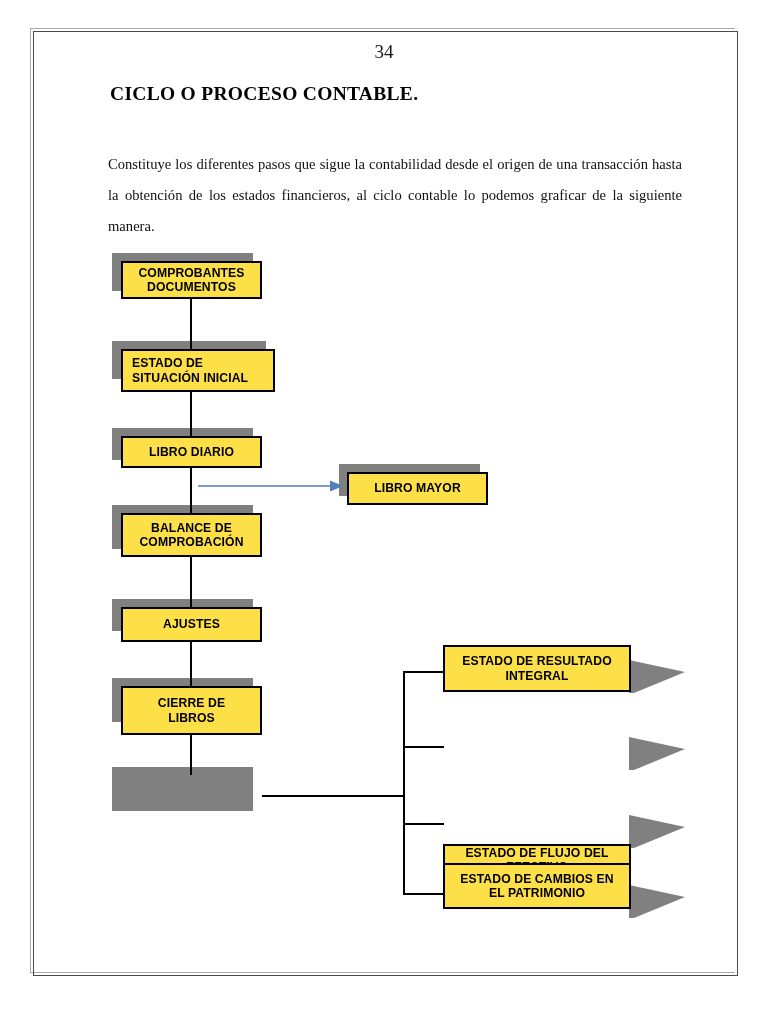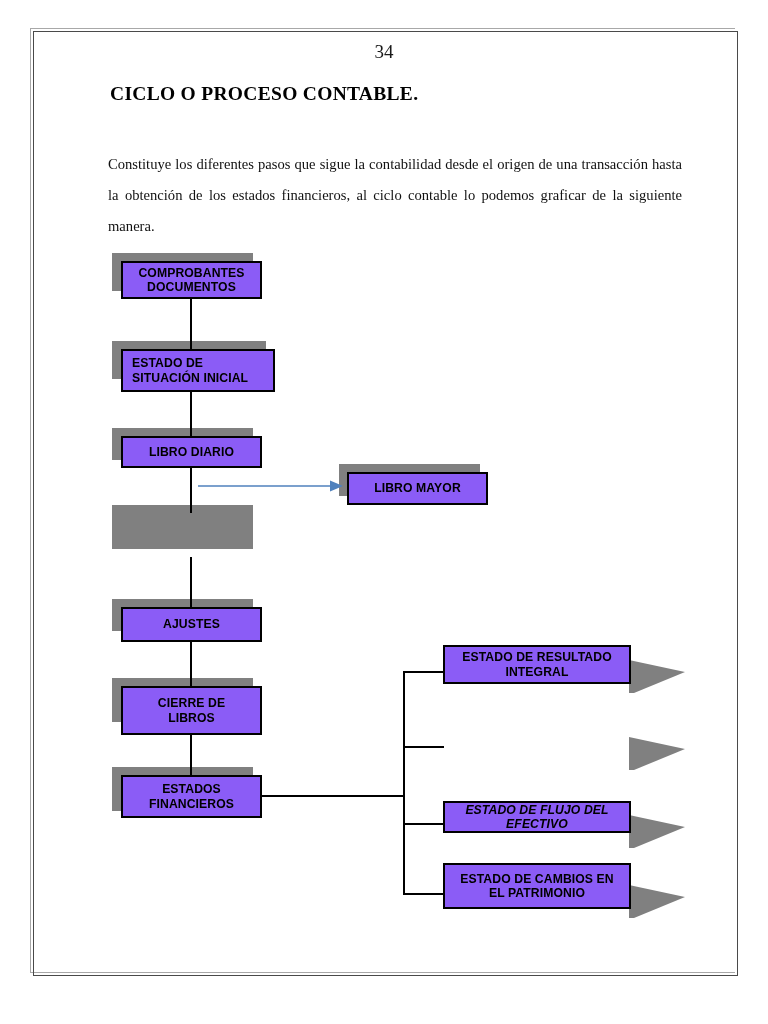--- a/index.html
+++ b/index.html
@@ -85,21 +85,21 @@
     left: 0;
     top: 0;
     width: 768px;
     height: 1024px;
   }
 
   
   .node {
     position: absolute;
     box-sizing: border-box;
-    background: #8b5cf6;
+    background: #fde047;
     border: 2.4px solid #000000;
     font-family: "Liberation Sans", sans-serif;
     font-weight: bold;
     font-size: 12.2px;
     line-height: 14.5px;
     color: #000000;
     display: flex;
     align-items: center;
     z-index: 3;
     letter-spacing: .1px;
@@ -189,71 +189,71 @@
         <div>LIBRO MAYOR</div>
       </div>
     </div>
 
     <svg id="blue-arrow" style="left:198px; top:478px;" width="146" height="16" viewBox="0 0 146 16">
       <line x1="0" y1="8" x2="133" y2="8" stroke="#4f81bd" stroke-width="1.7"></line>
       <polygon points="132,2.5 145,8 132,13.5" fill="#4f81bd"></polygon>
     </svg>
 
     <div class="shadow-ul" style="left:112px; top:505px; width:141px; height:44px;"></div>
+    <div class="node center" style="left:121px; top:513px; width:141px; height:44px;">
+      <div>
+        <div>BALANCE DE</div>
+        <div>COMPROBACIÓN</div>
+      </div>
+    </div>
 
     <div class="shadow-ul" style="left:112px; top:599px; width:141px; height:32px;"></div>
     <div class="node center" style="left:121px; top:607px; width:141px; height:35px;">
       <div>
         <div>AJUSTES</div>
       </div>
     </div>
 
     <div class="shadow-ul" style="left:112px; top:678px; width:141px; height:44px;"></div>
     <div class="node center" style="left:121px; top:686px; width:141px; height:49px;">
       <div>
         <div>CIERRE DE</div>
         <div>LIBROS</div>
       </div>
     </div>
 
     <div class="shadow-ul" style="left:112px; top:767px; width:141px; height:44px;"></div>
-    <div class="node center" style="left:121px; top:775px; width:141px; height:43px;">
-      <div>
-        <div>ESTADOS</div>
-        <div>FINANCIEROS</div>
-      </div>
-    </div>
 
     <div class="line-h" style="left:262px; top:795px; width:143px;"></div>
 
     <div class="line-v" style="left:403px; top:671px; height:224px;"></div>
 
     <div class="line-h" style="left:403px; top:671px; width:41px;"></div>
     <div class="line-h" style="left:403px; top:746px; width:41px;"></div>
     <div class="line-h" style="left:403px; top:823px; width:41px;"></div>
     <div class="line-h" style="left:403px; top:893px; width:41px;"></div>
 
     <svg class="shadow-wedge" style="left:629px; top:660px;" width="56" height="33" viewBox="0 0 56 33">
       <polygon points="0,0 56,12 5,33 0,33" fill="#808080"></polygon>
     </svg>
-    <div class="node center" style="left:443px; top:645px; width:188px; height:39px;">
+    <div class="node center" style="left:443px; top:645px; width:188px; height:47px;">
       <div>
         <div>ESTADO DE RESULTADO</div>
         <div>INTEGRAL</div>
       </div>
     </div>
 
     <svg class="shadow-wedge" style="left:629px; top:737px;" width="56" height="33" viewBox="0 0 56 33">
       <polygon points="0,0 56,12 5,33 0,33" fill="#808080"></polygon>
     </svg>
 
     <svg class="shadow-wedge" style="left:629px; top:815px;" width="56" height="33" viewBox="0 0 56 33">
       <polygon points="0,0 56,12 5,33 0,33" fill="#808080"></polygon>
     </svg>
-    <div class="node center" style="left:443px; top:801px; width:188px; height:32px;font-style:italic;">
+    <div class="node center" style="left:443px; top:844px; width:188px; height:32px;">
       <div>
         <div>ESTADO DE FLUJO DEL</div>
         <div>EFECTIVO</div>
       </div>
     </div>
 
     <svg class="shadow-wedge" style="left:629px; top:885px;" width="56" height="33" viewBox="0 0 56 33">
       <polygon points="0,0 56,12 5,33 0,33" fill="#808080"></polygon>
     </svg>
     <div class="node center" style="left:443px; top:863px; width:188px; height:46px;">

